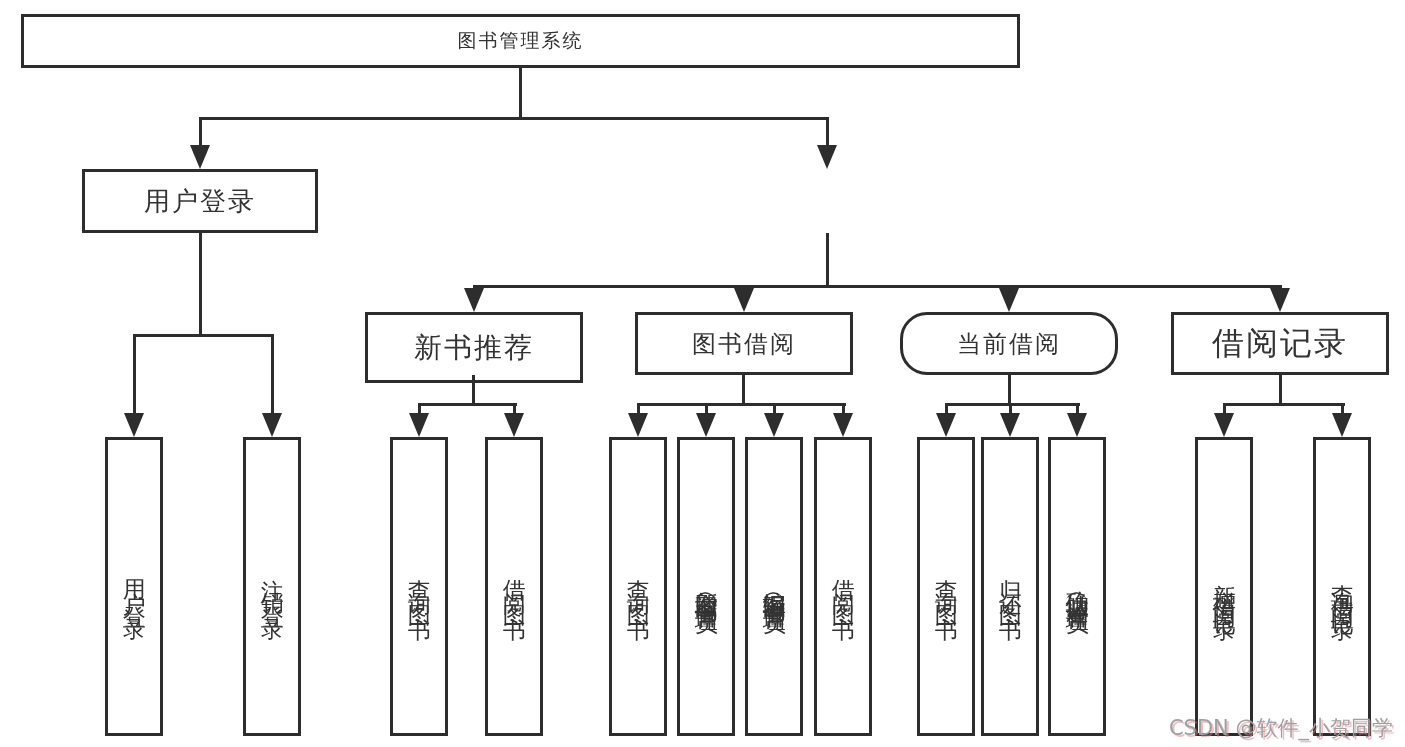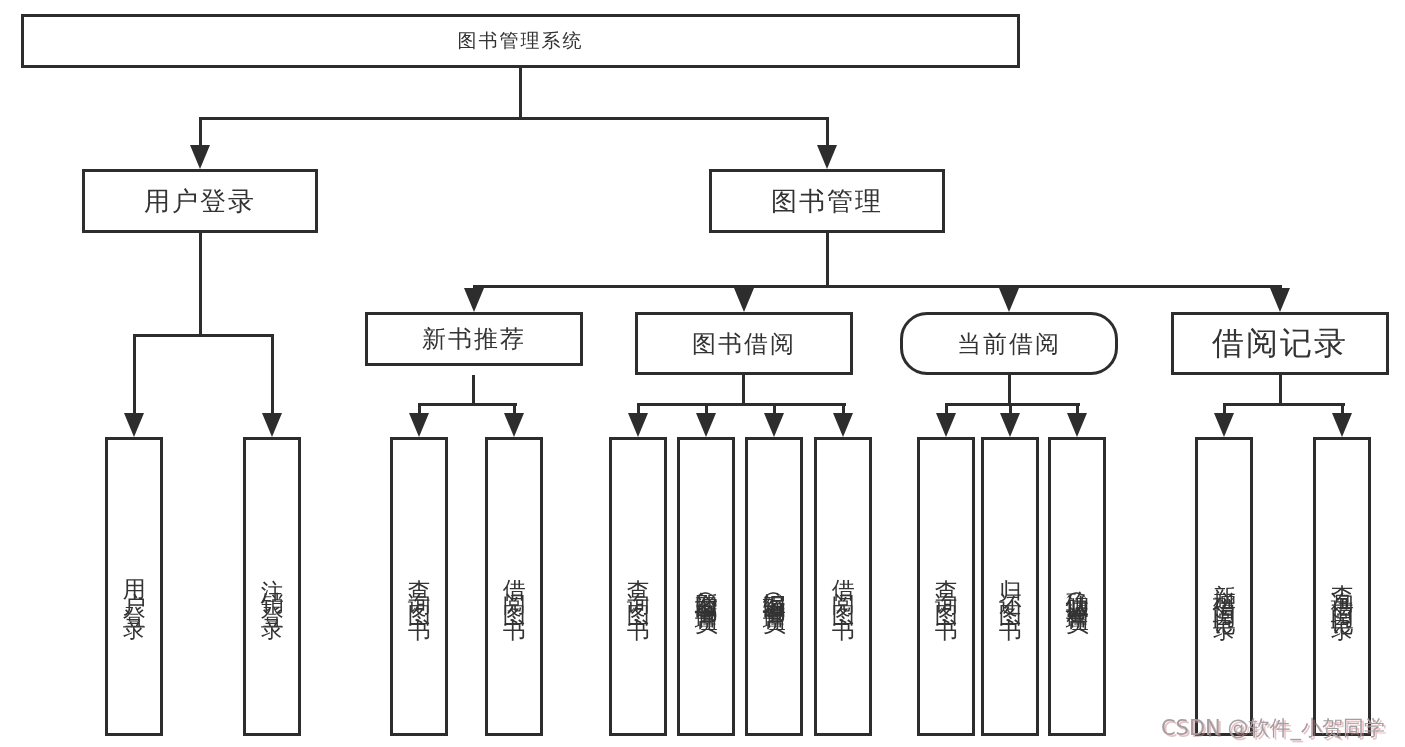--- a/index.html
+++ b/index.html
@@ -41,38 +41,37 @@
   }
   .hl,.vl{position:absolute;background:var(--line);}
   .ah{
     position:absolute;width:0;height:0;
     border-left:10px solid transparent;
     border-right:10px solid transparent;
     border-top:24px solid var(--line);
   }
   #watermark{
     position:absolute;
-    right:20px;top:714px;
+    right:12px;top:714px;
     font-size:21px;
     color:#9f9fa6;
     text-shadow:2px 2px 0 rgba(221,130,130,0.5);
     white-space:nowrap;
   }
 </style>
 </head>
 <body>
 
 <div id="stage">
 
   <div class="box" style="left:21px;top:14px;width:999px;height:54px;font-size:19px;">图书管理系统</div>
 
   <div class="box" style="left:82px;top:169px;width:236px;height:64px;font-size:26px;">用户登录</div>
-  <div class="box" style="left:709px;top:169px;width:236px;height:64px;font-size:26px;">图书管理</div>
 
-  <div class="box" style="left:365px;top:312px;width:218px;height:54px;font-size:24px;">新书推荐</div>
+  <div class="box" style="left:365px;top:312px;width:218px;height:71px;font-size:28px;">新书推荐</div>
   <div class="box" style="left:635px;top:312px;width:218px;height:63px;font-size:24px;font-family:Liberation Serif, serif;">图书借阅</div>
   <div class="box" style="left:900px;top:312px;width:218px;height:63px;font-size:24px;border-radius:27px;">当前借阅</div>
   <div class="box" style="left:1171px;top:312px;width:218px;height:63px;font-size:32px;">借阅记录</div>
 
   <div class="leaf" style="left:105px;top:437px;width:58px;height:299px;">
     <span style="letter-spacing: 13px;">用户登录</span>
     </div>
   <div class="leaf" style="left:243px;top:437px;width:58px;height:299px;">
     <span style="letter-spacing: 13px;">注销登录</span>
     </div>

